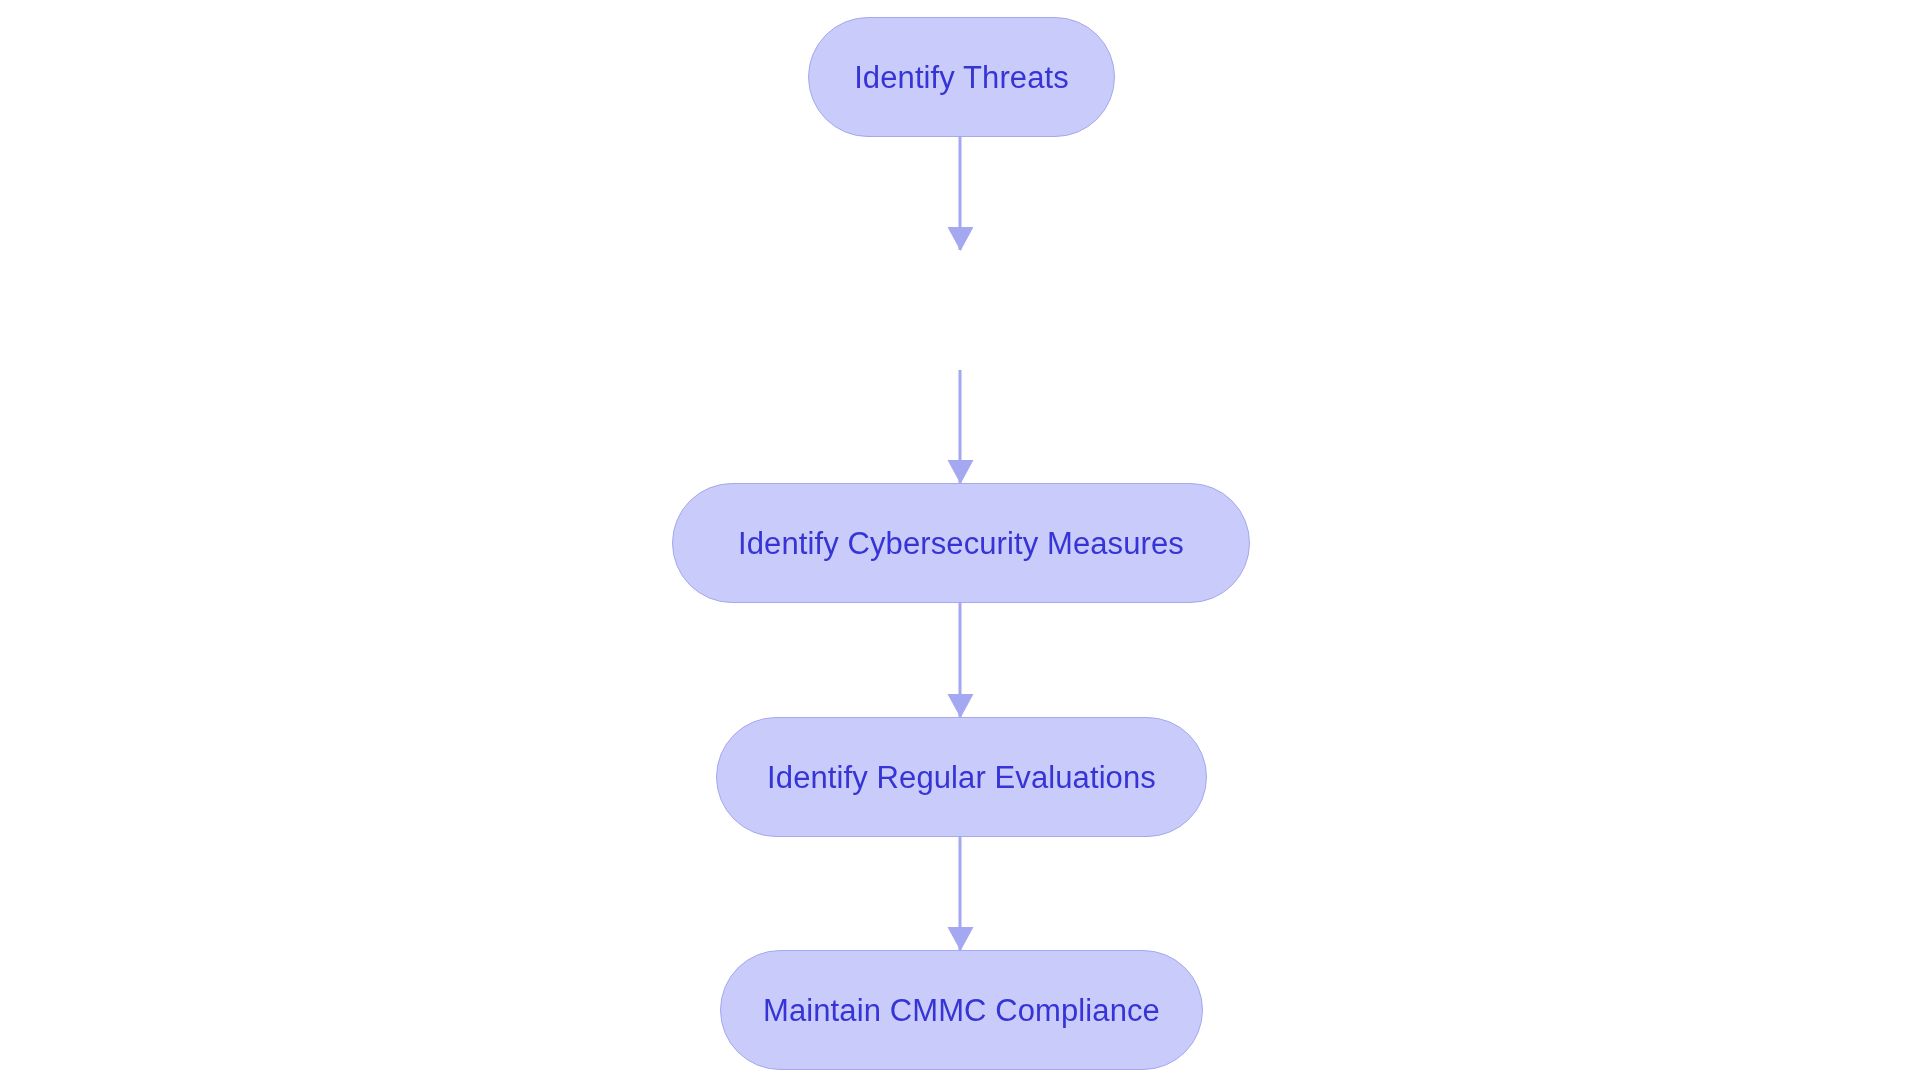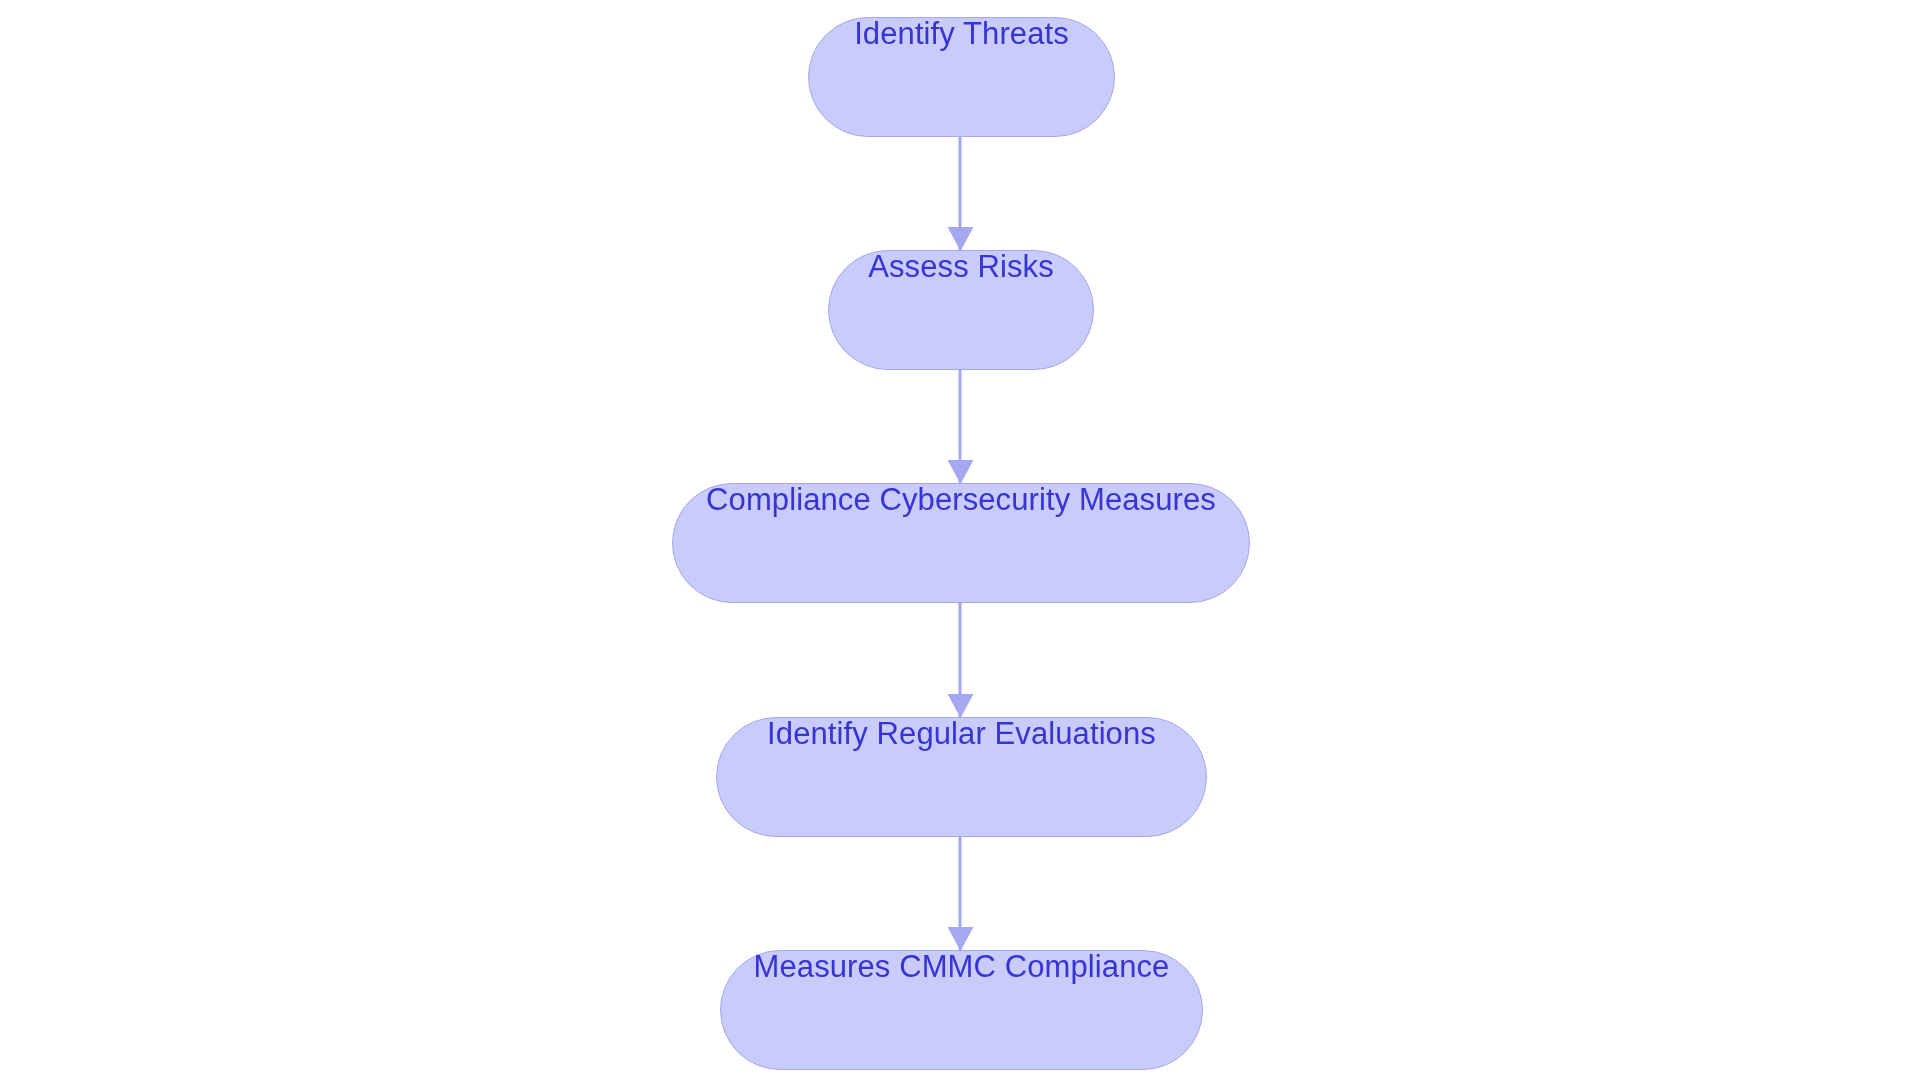--- a/index.html
+++ b/index.html
@@ -27,20 +27,21 @@
     top: 0;
     width: 1920px;
     height: 1083px;
   }
 
   
   .flow-node {
     position: absolute;
     box-sizing: border-box;
     display: flex;
+    align-items: center;
     justify-content: center;
     height: 120px;
     border-radius: 60px;
     background: #c9cbfa;
     border: 1.6px solid #a6a8ee;
   }
   .flow-node-label {
     font-family: "Liberation Sans", sans-serif;
     font-size: 31px;
     font-weight: 400;
@@ -97,45 +98,42 @@
 
     <div class="flow-node node-1">
       <span class="flow-node-label">Identify Threats</span>
     </div>
 
     <div class="flow-connector conn-1">
       <div class="connector-line"></div>
       <div class="connector-arrowhead"></div>
     </div>
 
-    <div class="flow-node node-2">
-      <span class="flow-node-label">Assess Risks</span>
-    </div>
 
     <div class="flow-connector conn-2">
       <div class="connector-line"></div>
       <div class="connector-arrowhead"></div>
     </div>
 
     <div class="flow-node node-3">
-      <span class="flow-node-label">Compliance Cybersecurity Measures</span>
+      <span class="flow-node-label">Identify Cybersecurity Measures</span>
     </div>
 
     <div class="flow-connector conn-3">
       <div class="connector-line"></div>
       <div class="connector-arrowhead"></div>
     </div>
 
     <div class="flow-node node-4">
       <span class="flow-node-label">Identify Regular Evaluations</span>
     </div>
 
     <div class="flow-connector conn-4">
       <div class="connector-line"></div>
       <div class="connector-arrowhead"></div>
     </div>
 
     <div class="flow-node node-5">
-      <span class="flow-node-label">Measures CMMC Compliance</span>
+      <span class="flow-node-label">Maintain CMMC Compliance</span>
     </div>
 
   </div>
 </div>
 
 </body></html>

